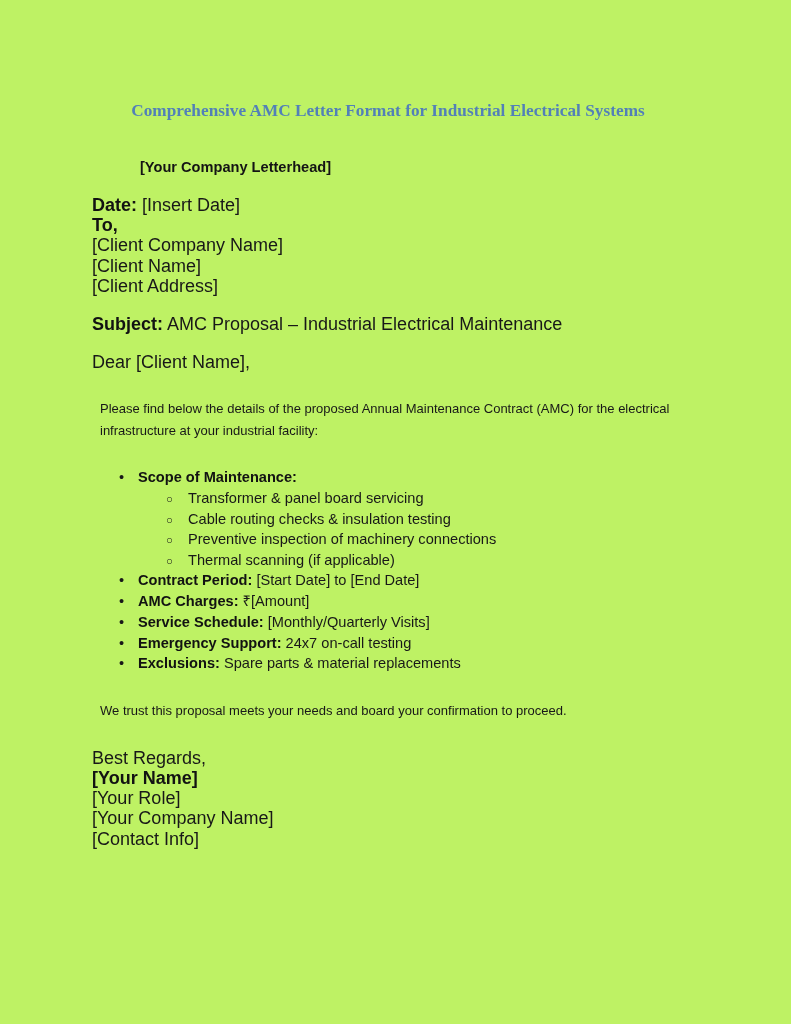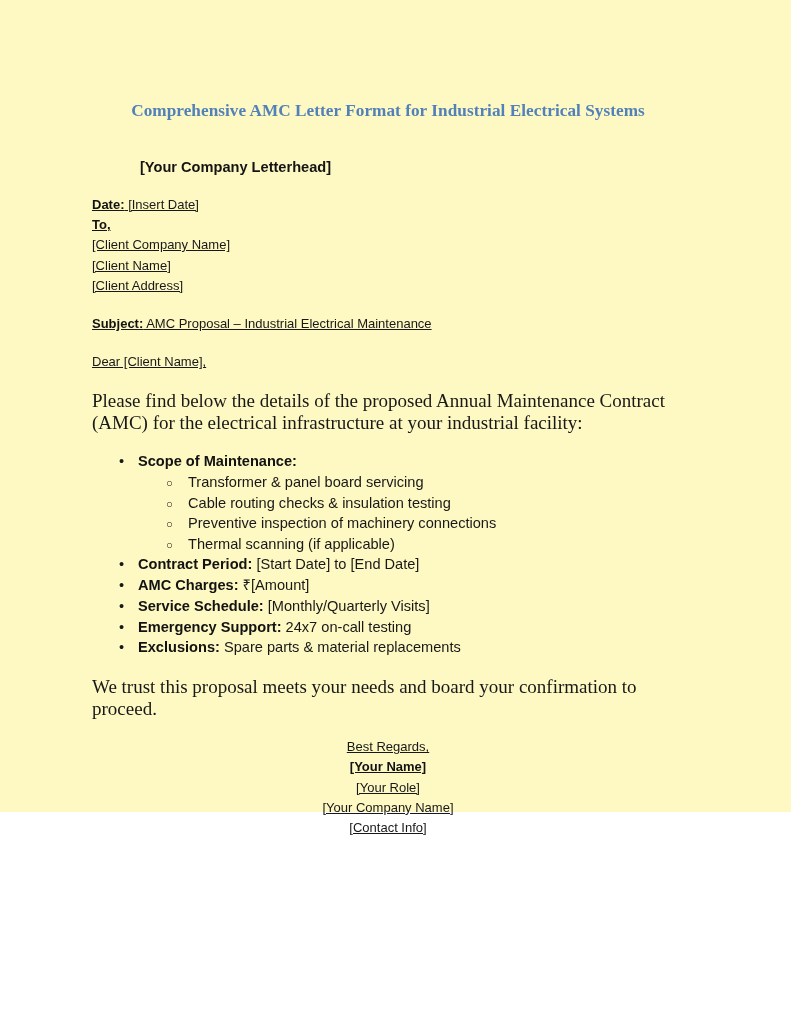--- a/index.html
+++ b/index.html
@@ -11,22 +11,22 @@
     width: 791px;
     height: 1024px;
     font-family: "Liberation Sans", sans-serif;
     color: #181818;
     overflow: hidden;
   }
 
   .page {
     position: relative;
     width: 791px;
-    height: 812px;
-    background: #fef9c3;
+    height: 1024px;
+    background: #bef264;
     box-sizing: border-box;
   }
 
   .content {
     position: absolute;
     left: 92px;
     top: 100px;
     width: 592px;
   }
 
@@ -48,33 +48,31 @@
 
   .letterhead {
     font-size: 14.6px;
     line-height: 20px;
     font-weight: bold;
     color: #141414;
     padding-left: 48px;
   }
 
   .line {
+    font-size: 18px;
+    line-height: 20.2px;
+    color: #181818;
+    white-space: nowrap;
+  }
+
+  .para {
     font-size: 13px;
-    line-height: 20.2px;
-    color: #181818;
-    white-space: nowrap;
-    text-decoration: underline;
-  }
-
-  .para {
-    font-size: 19px;
     line-height: 21.5px;
     color: #181818;
-    margin: 0;
-    font-family: Liberation Serif, serif;
+    margin: 8px;
   }
 
   b, .b {
     font-weight: bold;
     color: #121212;
   }
 
   ul.bullets {
     list-style: none;
     margin: 0;
@@ -114,21 +112,21 @@
 
   ul.subbullets > li > .marker-sub {
     position: absolute;
     left: 28px;
     top: 0;
     font-size: 11.5px;
     line-height: 22px;
     color: #181818;
   }
 
-  .signature .line { line-height: 20.2px; text-align: center; }
+  .signature .line { line-height: 20.2px; }
 </style>
 </head>
 <body>
 
 <div class="page">
   <div class="content">
 
     <div class="doc-title">Comprehensive AMC Letter Format for Industrial Electrical Systems</div>
 
     <div class="spacer-title"></div>

